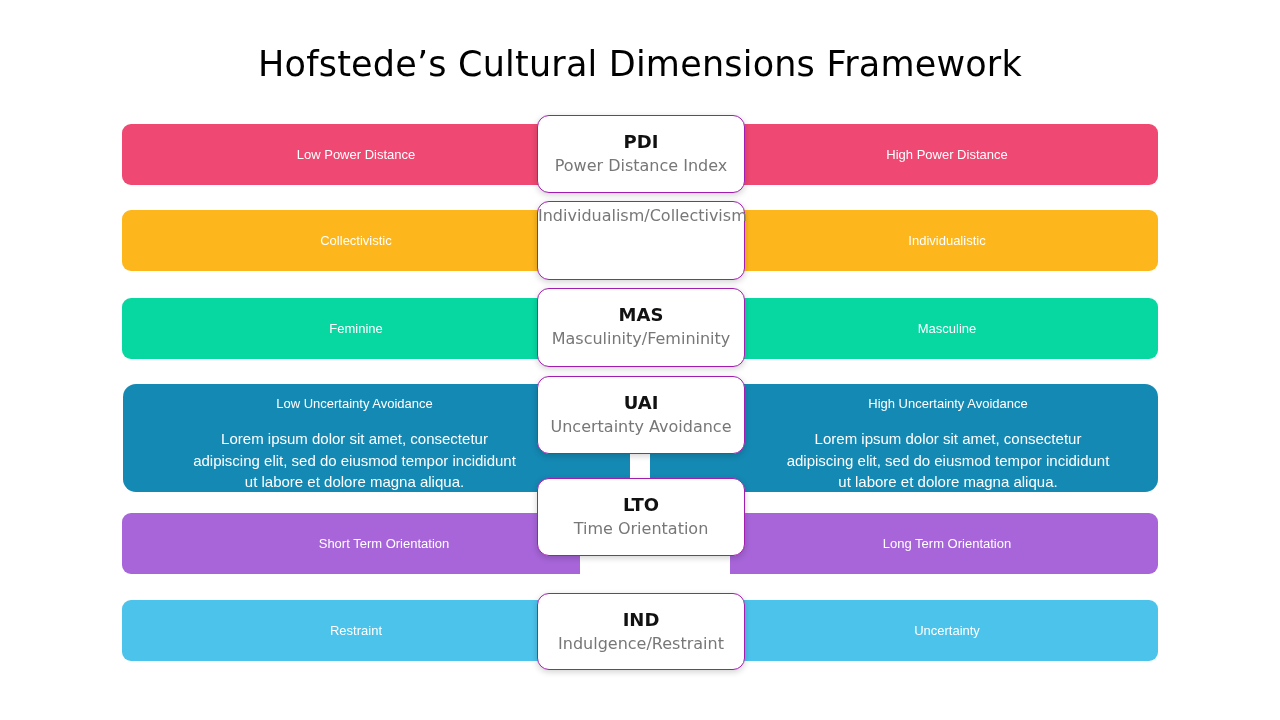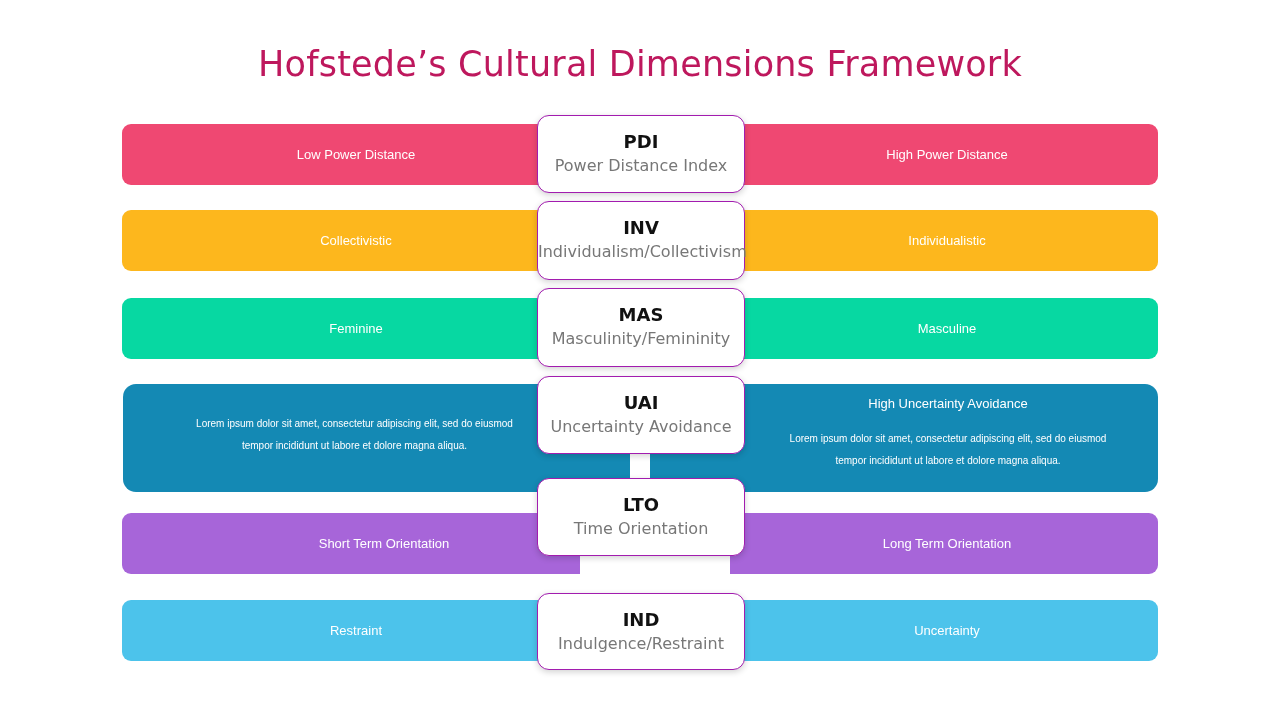--- a/index.html
+++ b/index.html
@@ -1,29 +1,29 @@
 <!DOCTYPE html>
 <html><head>
 <meta charset="utf-8">
 <style>
   html, body { margin:0; padding:0; }
   body { width:1280px; height:720px; background:#ffffff; position:relative; overflow:hidden;
          font-family:"DejaVu Sans", sans-serif; }
   .title { position:absolute; left:0; top:44px; width:1280px; text-align:center;
-           font-size:35px; color:#be185d; font-family:"DejaVu Sans", sans-serif; letter-spacing:0.2px; }
+           font-size:35px; color:#000000; font-family:"DejaVu Sans", sans-serif; letter-spacing:0.2px; }
   .bar { position:absolute; display:flex; align-items:center; justify-content:center;
          color:#fff; font-size:13px; font-family:"Liberation Sans", sans-serif; }
   .bar.left { left:122px; width:430px; border-radius:9px 0 0 9px; padding-right:0; }
   .bar.right { left:730px; width:428px; border-radius:0 9px 9px 0; }
   .bar.left span { position:relative; left:19px; }
   .bar.right span { position:relative; left:3px; }
   .box { position:absolute; top:384px; height:108px; background:#1489b4; border-radius:13px;
          color:#fff; text-align:center; font-family:"Liberation Sans", sans-serif; box-sizing:border-box; padding-top:12px; }
   .box .bt { font-size:13px; margin-bottom:4px; }
-  .box .bd { font-size:10px; line-height:21.5px; width:330px; margin:17px auto; }
+  .box .bd { font-size:15px; line-height:21.5px; width:330px; margin:17px auto; }
   .card { position:absolute; left:537px; width:208px; background:#fff; border-radius:12px;
           box-shadow:0 2px 6px rgba(0,0,0,0.18); border:1px solid #a21caf; box-sizing:border-box;
           text-align:center; }
   .card .code { font-size:18px; font-weight:bold; color:#111; margin-top:15px; font-family:"DejaVu Sans", sans-serif; }
   .card .name { font-size:16px; color:#777; margin-top:4px; font-family:"DejaVu Sans", sans-serif; }
 </style>
 </head>
 <body>
 
 <div class="title">Hofstede’s Cultural Dimensions Framework</div>
@@ -43,20 +43,21 @@
   </div>
 
 <div class="bar left" style="top:298px;height:61px;background:#07d8a2;">
   <span>Feminine</span>
   </div>
 <div class="bar right" style="top:298px;height:61px;background:#07d8a2;">
   <span>Masculine</span>
   </div>
 
 <div class="box" style="left:123px;width:507px;">
+  <div class="bt" style="position:relative;left:-22px;">Low Uncertainty Avoidance</div>
   <div class="bd" style="position:relative;left:-22px;">Lorem ipsum dolor  sit amet, consectetur adipiscing elit, sed do eiusmod tempor incididunt ut labore et dolore magna aliqua.</div>
 </div>
 <div class="box" style="left:650px;width:508px;">
   <div class="bt" style="position:relative;left:44px;">High Uncertainty Avoidance</div>
   <div class="bd" style="position:relative;left:44px;">Lorem ipsum dolor  sit amet, consectetur adipiscing elit, sed do eiusmod tempor incididunt ut labore et dolore magna aliqua.</div>
 </div>
 
 <div class="bar left" style="top:513px;height:61px;background:#a765d9;padding-left:28px;">
   <span>Short Term Orientation</span>
   </div>
@@ -69,21 +70,20 @@
   </div>
 <div class="bar right" style="top:600px;height:61px;background:#4cc3eb;">
   <span>Uncertainty</span>
   </div>
 
 <div class="card" style="top:115px;height:78px;">
   <div class="code">PDI</div>
   <div class="name">Power Distance Index</div>
 </div>
 <div class="card" style="top:201px;height:79px;">
-  <div class="code">INV</div>
   <div class="name">Individualism/Collectivism</div>
 </div>
 <div class="card" style="top:288px;height:79px;">
   <div class="code">MAS</div>
   <div class="name">Masculinity/Femininity</div>
 </div>
 <div class="card" style="top:376px;height:78px;">
   <div class="code">UAI</div>
   <div class="name">Uncertainty Avoidance</div>
 </div>

